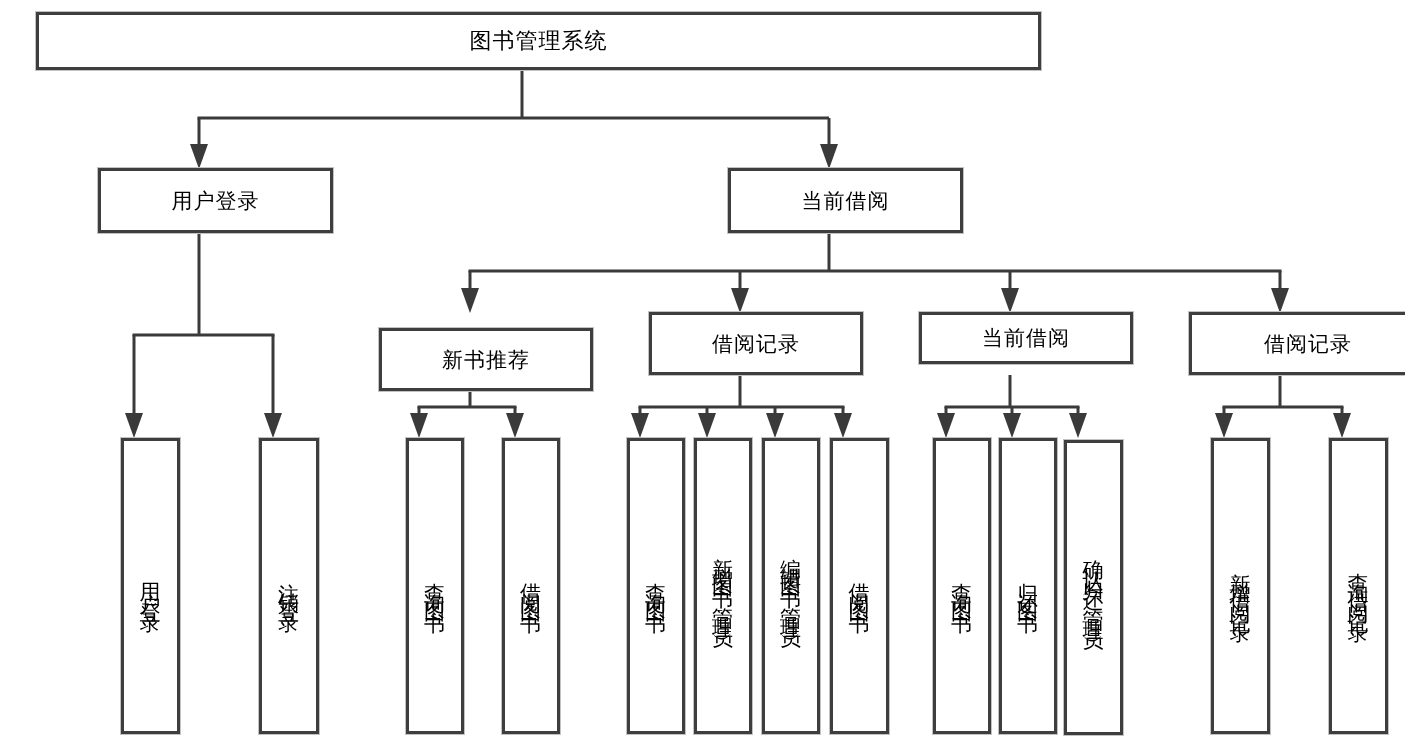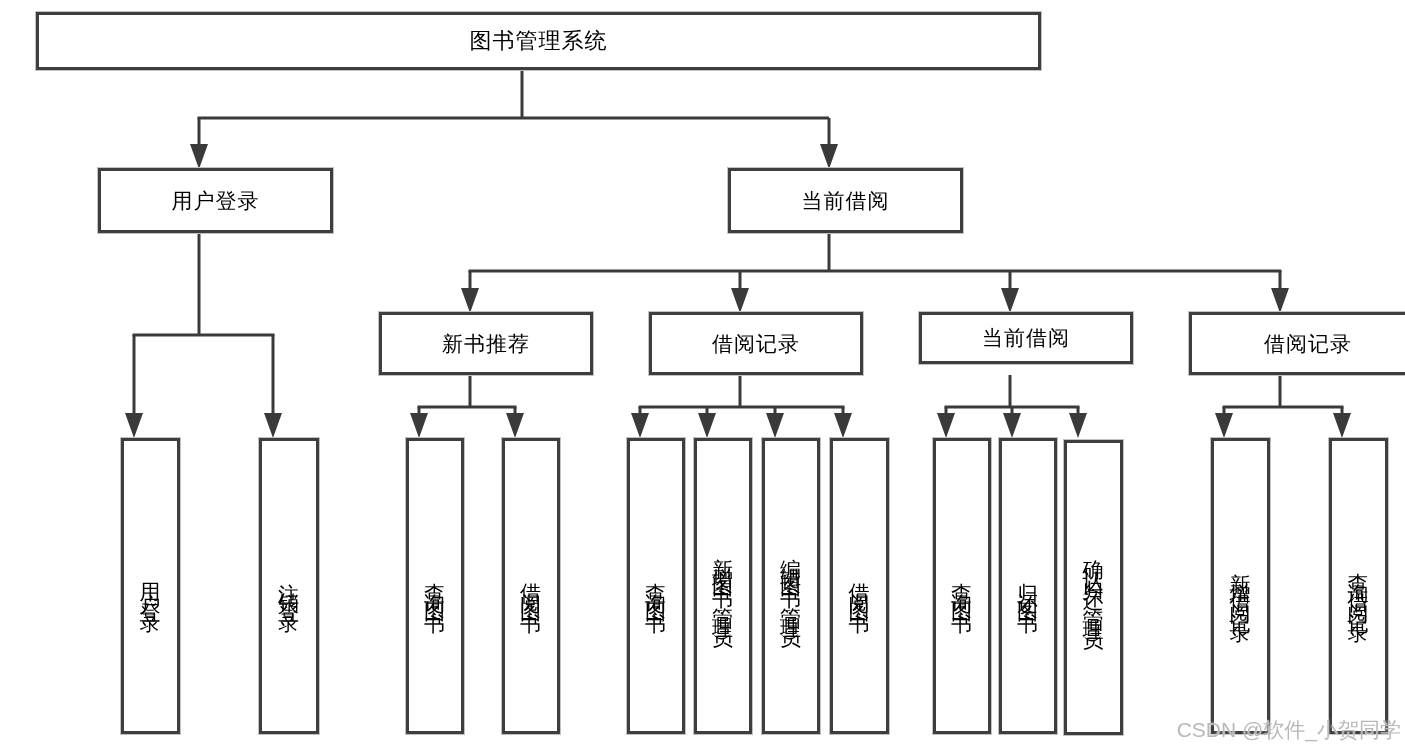--- a/index.html
+++ b/index.html
@@ -143,21 +143,21 @@
     <span>图书管理系统</span>
   </div>
 
   <div class="node node-h" style="left:82px;top:168px;width:235px;height:65px">
     <span>用户登录</span>
   </div>
   <div class="node node-h" style="left:712px;top:168px;width:235px;height:65px">
     <span>当前借阅</span>
   </div>
 
-  <div class="node node-h" style="left:363px;top:312px;width:214px;height:63px">
+  <div class="node node-h" style="left:363px;top:328px;width:214px;height:63px">
     <span>新书推荐</span>
   </div>
   <div class="node node-h" style="left:633px;top:312px;width:214px;height:63px">
     <span>借阅记录</span>
   </div>
   <div class="node node-h" style="left:903px;top:312px;width:214px;height:52px">
     <span>当前借阅</span>
   </div>
   <div class="node node-h" style="left:1173px;top:312px;width:238px;height:63px">
     <span>借阅记录</span>
@@ -200,15 +200,14 @@
     <span>确认归还（管理员）</span>
   </div>
 
   <div class="node node-v" style="left:1195px;top:438px;width:59px;height:296px">
     <span>新增借阅记录</span>
   </div>
   <div class="node node-v" style="left:1313px;top:438px;width:59px;height:296px">
     <span>查询借阅记录</span>
   </div>
 
-  <div class="watermark">CSDN @软件_小贺同学</div>
 
 </div>
 
 </body></html>

